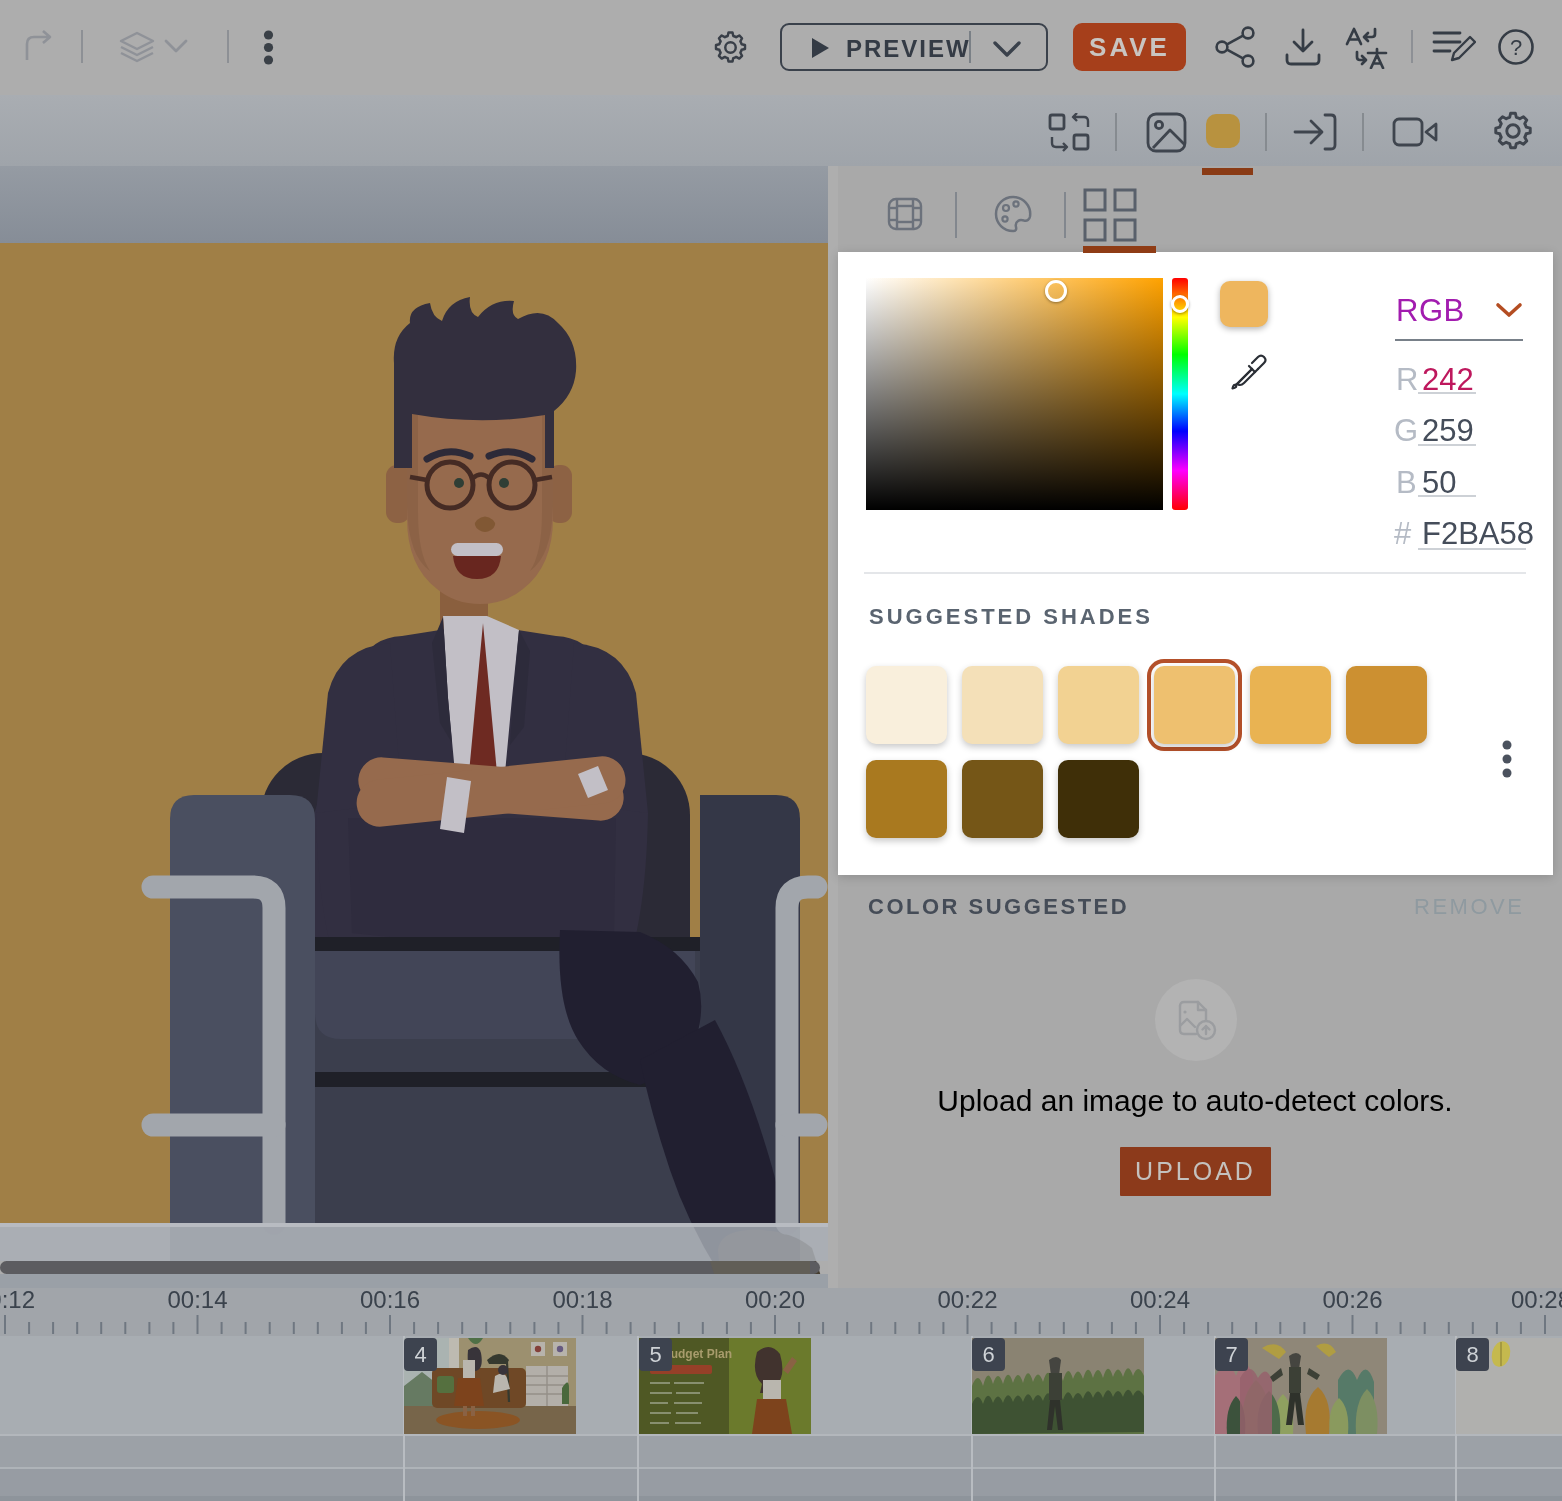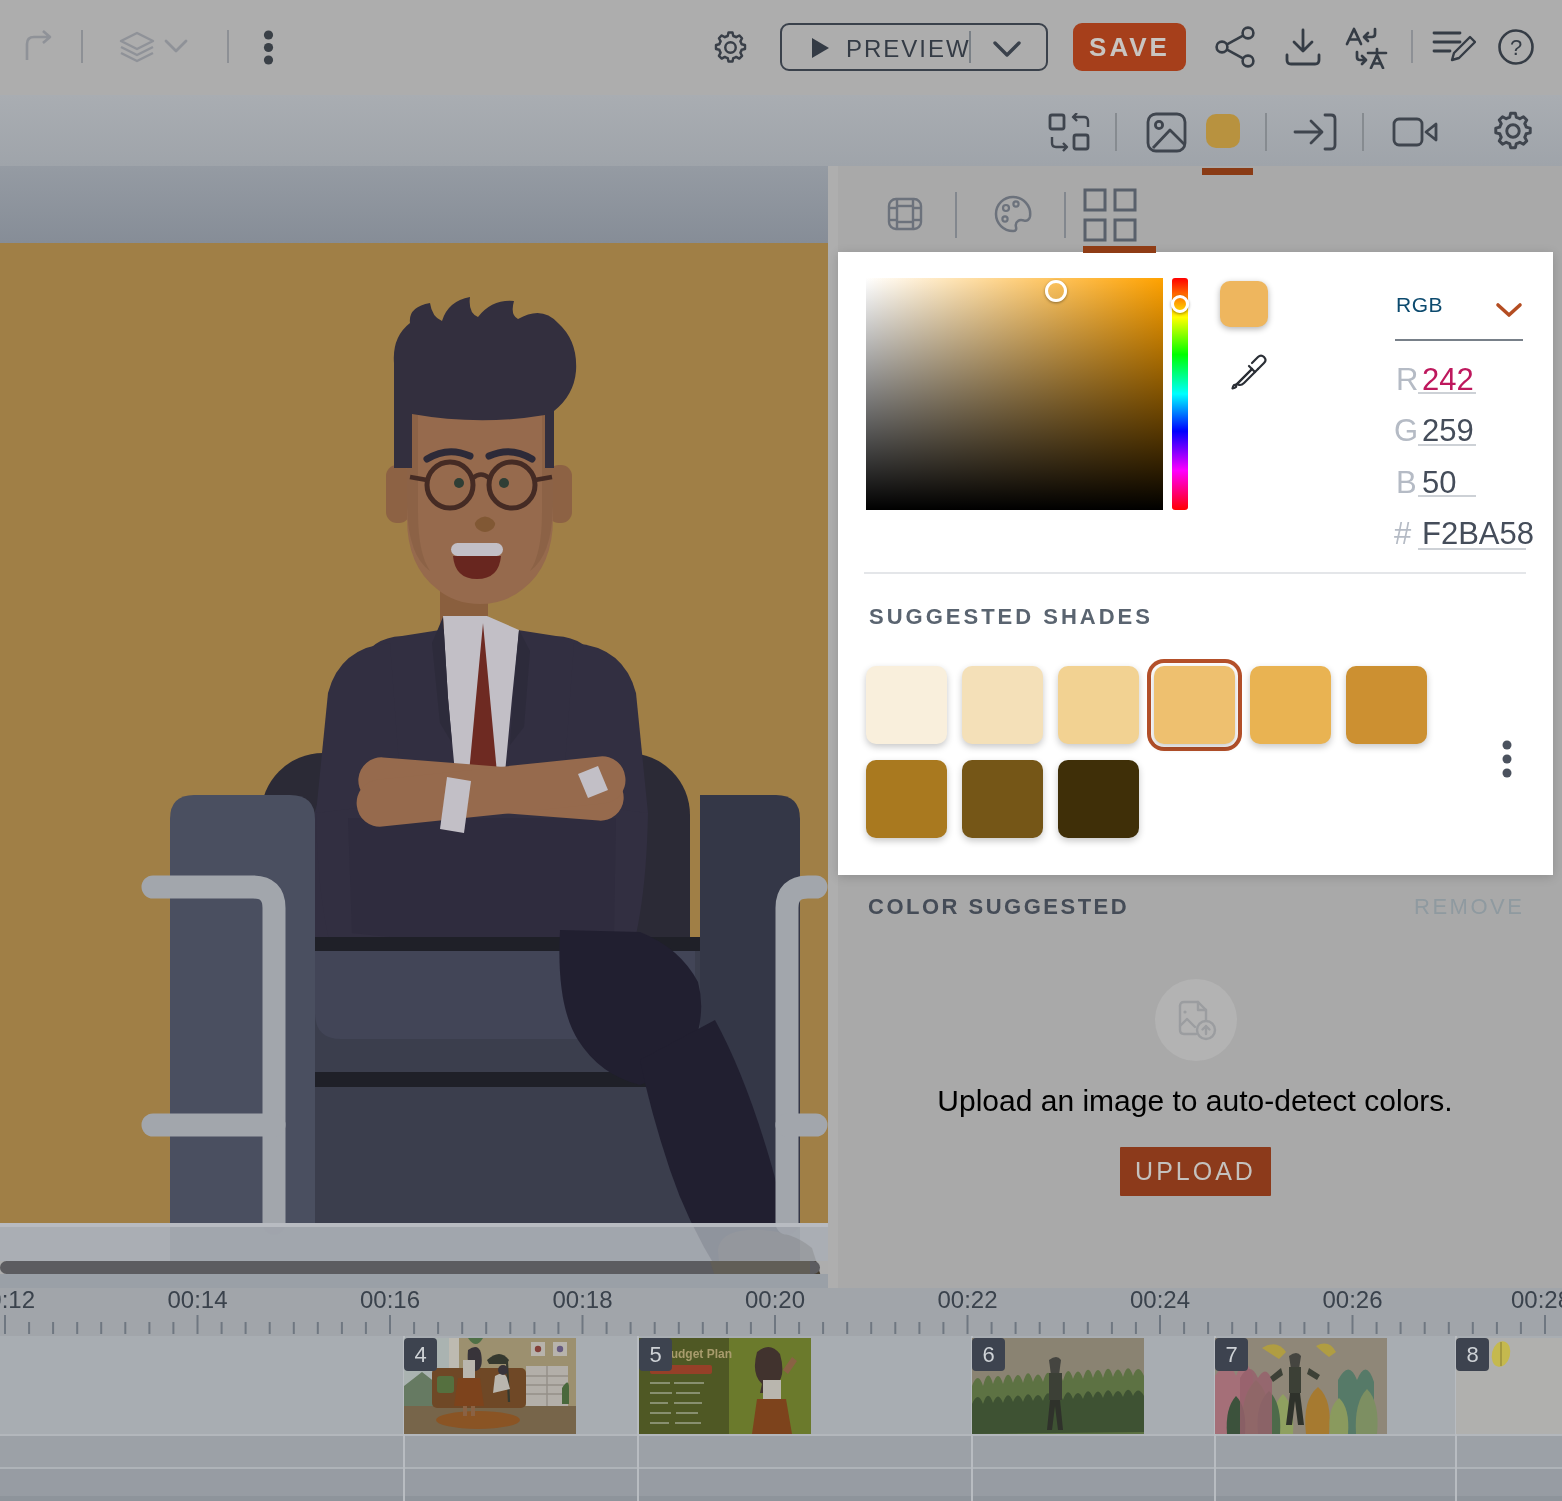--- a/index.html
+++ b/index.html
@@ -37,21 +37,21 @@
   </svg>
 
   <svg class="abs" style="left:712px;top:29px" width="37" height="37" viewBox="0 0 24 24">
     <path fill="none" stroke="#393f48" stroke-width="1.6" stroke-linejoin="round" d="M10.7,2.3 h2.6 l0.5,2.2 a7.5,7.5 0 0 1 1.9,0.8 l2,-1.1 l1.8,1.8 l-1.1,2 a7.5,7.5 0 0 1 0.8,1.9 l2.2,0.5 v2.6 l-2.2,0.5 a7.5,7.5 0 0 1 -0.8,1.9 l1.1,2 l-1.8,1.8 l-2,-1.1 a7.5,7.5 0 0 1 -1.9,0.8 l-0.5,2.2 h-2.6 l-0.5,-2.2 a7.5,7.5 0 0 1 -1.9,-0.8 l-2,1.1 l-1.8,-1.8 l1.1,-2 a7.5,7.5 0 0 1 -0.8,-1.9 l-2.2,-0.5 v-2.6 l2.2,-0.5 a7.5,7.5 0 0 1 0.8,-1.9 l-1.1,-2 l1.8,-1.8 l2,1.1 a7.5,7.5 0 0 1 1.9,-0.8 Z M12,8.6 a3.4,3.4 0 1 0 0,6.8 a3.4,3.4 0 1 0 0,-6.8 Z"></path>
   </svg>
 
   <div class="abs" style="left:780px;top:23px;width:268px;height:48px;border:2.5px solid #3a414b;border-radius:9px;box-sizing:border-box"></div>
   <svg class="abs" style="left:809px;top:36px" width="22" height="24" viewBox="0 0 22 24">
     <path d="M3,2 L20,12 L3,22 Z" fill="#343b45"></path>
   </svg>
-  <div class="abs" style="left:846px;top:35px;font-size:24px;font-weight:normal;letter-spacing:2px;color:#343b45">PREVIEW</div>
+  <div class="abs" style="left:846px;top:35px;font-size:24px;font-weight:bold;letter-spacing:2px;color:#343b45">PREVIEW</div>
   <div class="abs" style="left:969px;top:31px;width:2px;height:32px;background:#7a8086"></div>
   <svg class="abs" style="left:992px;top:40px" width="30" height="18" viewBox="0 0 30 18">
     <path d="M3,3 L15,15 L27,3" fill="none" stroke="#3a414b" stroke-width="3.4" stroke-linecap="round" stroke-linejoin="round"></path>
   </svg>
 
   <div class="abs" style="left:1073px;top:23px;width:113px;height:48px;border-radius:9px;background:#a63f1b;color:#c9c5c1;font-size:26px;font-weight:bold;letter-spacing:3px;text-align:center;line-height:48px">SAVE</div>
 
   <svg class="abs" style="left:1215px;top:26px" width="42" height="42" viewBox="0 0 42 42">
     <g fill="none" stroke="#353c45" stroke-width="2.6">
       <circle cx="33" cy="7" r="5.4"></circle>
@@ -278,21 +278,21 @@
 
   <svg class="abs" style="left:391px;top:100px" width="40" height="40" viewBox="0 0 40 40">
     <g fill="none" stroke="#2b2f36" stroke-width="2.2" stroke-linecap="round" stroke-linejoin="round">
       <path d="M23,17 L9,31 Q7,33 5,33 Q4,34 3.5,36.5 Q6,36 7,35 Q7,33 9,31"></path>
       <path d="M23,17 L9,31 Q9,33 11,33 Q13,33 15,31 L29,17"></path>
       <path d="M23,11 l6,-6 q3,-3 6,0 q3,3 0,6 l-6,6"></path>
       <path d="M20,14 l6,6"></path>
     </g>
   </svg>
 
-  <div class="abs" style="left:558px;top:41px;font-size:21px;letter-spacing:0.5px;color:#0c4a6e">RGB</div>
+  <div class="abs" style="left:558px;top:41px;font-size:31px;letter-spacing:0.5px;color:#a21caf">RGB</div>
   <svg class="abs" style="left:657px;top:49px" width="28" height="20" viewBox="0 0 28 20">
     <path d="M3,4 L14,14 L25,4" fill="none" stroke="#b44d22" stroke-width="3.6" stroke-linecap="round" stroke-linejoin="round"></path>
   </svg>
   <div class="abs" style="left:557px;top:87px;width:128px;height:2px;background:#788089"></div>
 
   <div class="abs" style="left:558px;top:110px;font-size:31px;color:#b5bbc5">R</div>
   <div class="abs" style="left:584px;top:110px;font-size:31px;color:#be185d">242</div>
   <div class="abs" style="left:580px;top:140px;width:58px;height:2px;background:#cdd1d6"></div>
   <div class="abs" style="left:556px;top:161px;font-size:31px;color:#b5bbc5">G</div>
   <div class="abs" style="left:584px;top:161px;font-size:31px;color:#454d5a">259</div>

